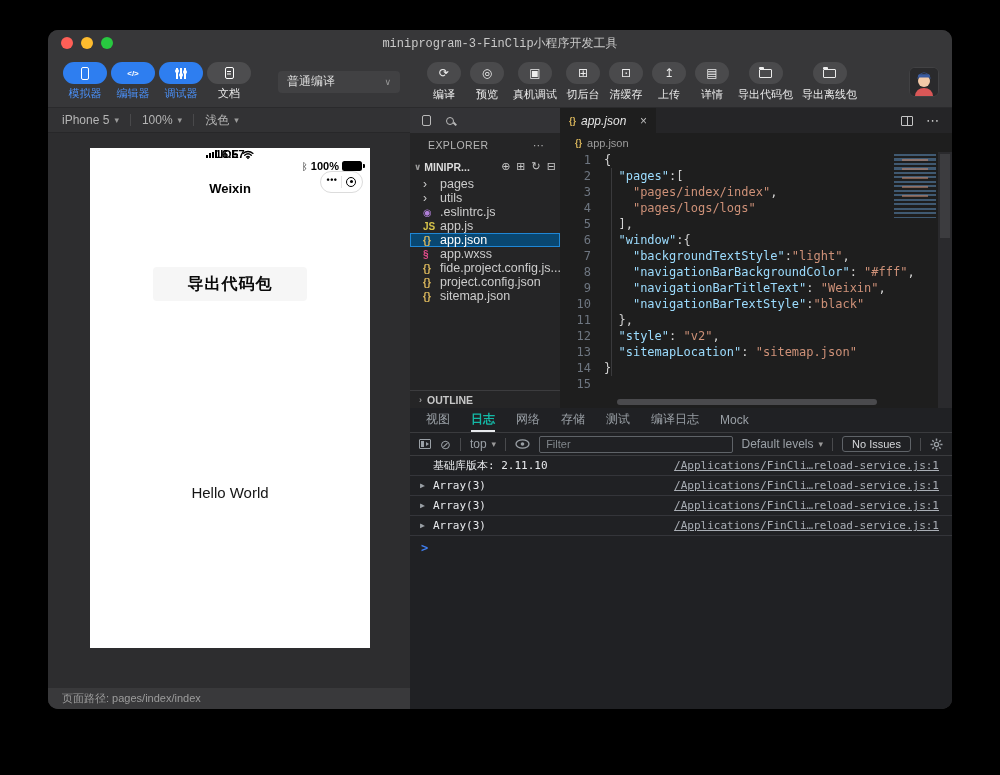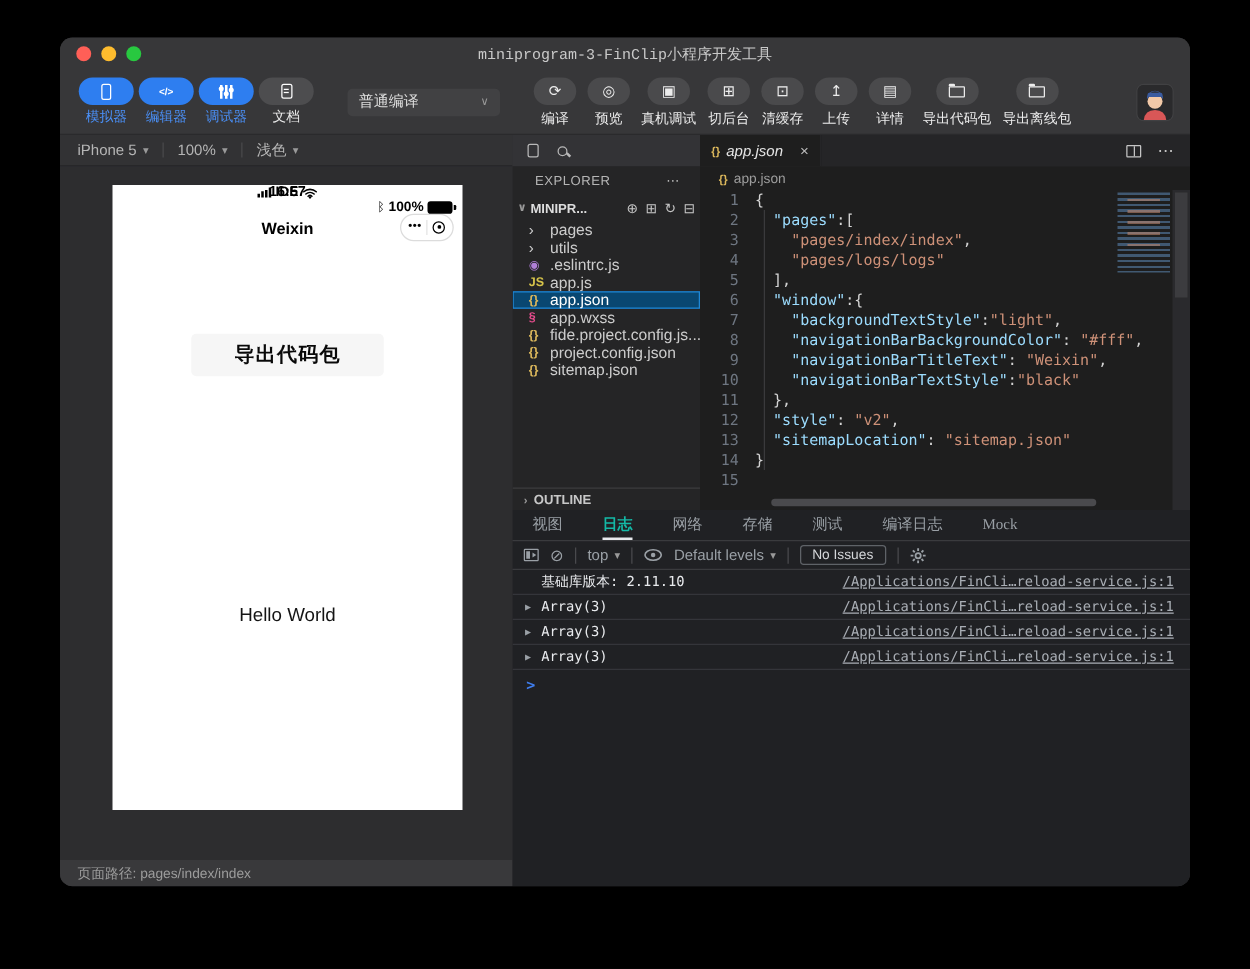--- a/index.html
+++ b/index.html
@@ -50,21 +50,21 @@
   .phone { position:absolute; left:42px; top:15px; width:280px; height:500px; background:#fff; color:#000; }
   .phone-status { height:20px; position:relative; display:flex; align-items:center; padding:0 8px; font-size:11px; font-weight:600;flex-direction:column; }
   .ps-left, .ps-right { display:flex; align-items:center; gap:3px; z-index:1; }
   .ps-right { margin-left:auto; }
   .ps-time { position:absolute; left:0; right:0; text-align:center; font-size:11.5px; }
   .bars { display:flex; align-items:flex-end; gap:1px; }
   .bars i { display:block; width:2px; background:#000; }
   .bt { font-size:10px; font-weight:400; }
   .battery { width:20px; height:10px; background:#000; border-radius:2.5px; position:relative; }
   .battery::after { content:""; position:absolute; right:-3px; top:3px; width:2px; height:4px; background:#000; border-radius:0 1px 1px 0; }
-  .phone-nav { height:28px; position:relative; display:flex; align-items:center; justify-content:center; font-size:13px; font-weight:600; }
+  .phone-nav { height:28px; position:relative; display:flex; align-items:flex-end; justify-content:center; font-size:13px; font-weight:600; }
   .capsule { position:absolute; right:7px; top:3px; width:43px; height:22px; border:1px solid #dcdcdc; border-radius:12px; display:flex; align-items:center; justify-content:center; background:#fff; }
   .cap-dots { font-size:9px; letter-spacing:0.5px; line-height:1; margin-top:-4px; }
   .cap-div { width:1px; height:12px; background:#e4e4e4; margin:0 4px; }
   .cap-circle { width:10px; height:10px; border:1.3px solid #000; border-radius:50%; position:relative; }
   .cap-circle::after { content:""; position:absolute; left:2.2px; top:2.2px; width:3px; height:3px; border-radius:50%; background:#000; }
   .phone-body { position:relative; height:452px; }
   .mini-btn { position:absolute; left:50%; transform:translateX(-50%); top:71px; width:154px; height:34px; background:#f6f6f6; border-radius:4px; display:flex; align-items:center; justify-content:center; font-size:16px; font-weight:600; color:#090909; letter-spacing:1px; }
   .hello { position:absolute; left:0; right:0; top:288px; text-align:center; font-size:15px; color:#141414; }
 
   
@@ -111,21 +111,21 @@
        repeating-linear-gradient(180deg, rgba(100,150,200,.55) 0 2px, rgba(0,0,0,0) 2px 4.5px);
   }
   .minimap::after { content:""; position:absolute; left:8px; top:5px; width:26px; height:40px;
      background: repeating-linear-gradient(180deg, rgba(206,145,120,.6) 0 2px, rgba(0,0,0,0) 2px 9px); }
   .vscroll { position:absolute; right:0; top:19px; bottom:0; width:14px; background:#2a2a2d; }
   .vthumb { position:absolute; left:2px; top:2px; width:10px; height:84px; background:#3c3c3f; }
   .hscroll { position:absolute; left:57px; bottom:3px; width:260px; height:6px; background:#4a4a4d; border-radius:3px; }
 
   
   .console { flex:1; background:#202124; display:flex; flex-direction:column; min-height:0; }
-  .console-tabs { flex:0 0 25px; border-bottom:1px solid #3a3b3e; display:flex; gap:32px; padding:0 16px; font-size:12px; color:#9aa0a6;font-family:Liberation Serif, serif; }
+  .console-tabs { flex:0 0 25px; border-bottom:1px solid #3a3b3e; display:flex; gap:21px; padding:0 16px; font-size:12px; color:#9aa0a6; }
   .ctab { display:flex; align-items:center; height:100%; border-bottom:2px solid transparent; padding-top:1px; }
   .ctab.active { color:#14b8a6; border-bottom-color:#e8eaed; font-weight:bold; }
   .console-toolbar { flex:0 0 23px; border-bottom:1px solid #3a3b3e; display:flex; align-items:center; gap:9px; padding:0 9px; color:#9aa0a6; font-size:12px; }
   .ct-sep { width:1px; height:13px; background:#494a4d; }
   .i-dock { width:12px; height:10px; border:1.2px solid #9aa0a6; border-radius:1px; position:relative; }
   .i-dock::before { content:""; position:absolute; left:1px; top:1px; bottom:1px; width:2.5px; background:#9aa0a6; }
   .i-dock::after { content:""; position:absolute; left:6px; top:2px; border-left:3.5px solid #9aa0a6; border-top:2px solid transparent; border-bottom:2px solid transparent; }
   .i-clear { font-size:13px; line-height:1; }
   .filter-input { flex:1; height:17px; background:#202124; border:1px solid #5f6368; border-radius:2px; color:#e8eaed; font-size:11px; padding:0 6px; outline:none; font-family:inherit; min-width:40px; }
   .filter-input::placeholder { color:#80868b; }
@@ -446,20 +446,21 @@
           <span class="ct-sep"></span>
           <span class="sim-pick">
             <span>top</span>
             <span class="chev">▾</span>
           </span>
           <span class="ct-sep"></span>
           <svg width="15" height="10" viewBox="0 0 15 10">
             <ellipse cx="7.5" cy="5" rx="6.5" ry="4.2" fill="none" stroke="#9aa0a6" stroke-width="1.3"></ellipse>
             <circle cx="7.5" cy="5" r="1.8" fill="#9aa0a6"></circle>
           </svg>
+          <input class="filter-input" placeholder="Filter" style="">
           <span class="sim-pick">
             <span>Default levels</span>
             <span class="chev">▾</span>
           </span>
           <span class="ct-sep"></span>
           <span class="no-issues">No Issues</span>
           <span class="ct-sep"></span>
           <svg width="13" height="13" viewBox="0 0 13 13">
             <circle cx="6.5" cy="6.5" r="2.1" fill="none" stroke="#9aa0a6" stroke-width="1.4"></circle>
             <path d="M6.5 0.5v2.2M6.5 10.3v2.2M0.5 6.5h2.2M10.3 6.5h2.2M2.3 2.3l1.5 1.5M9.2 9.2l1.5 1.5M10.7 2.3L9.2 3.8M3.8 9.2l-1.5 1.5" stroke="#9aa0a6" stroke-width="1.5"></path>

